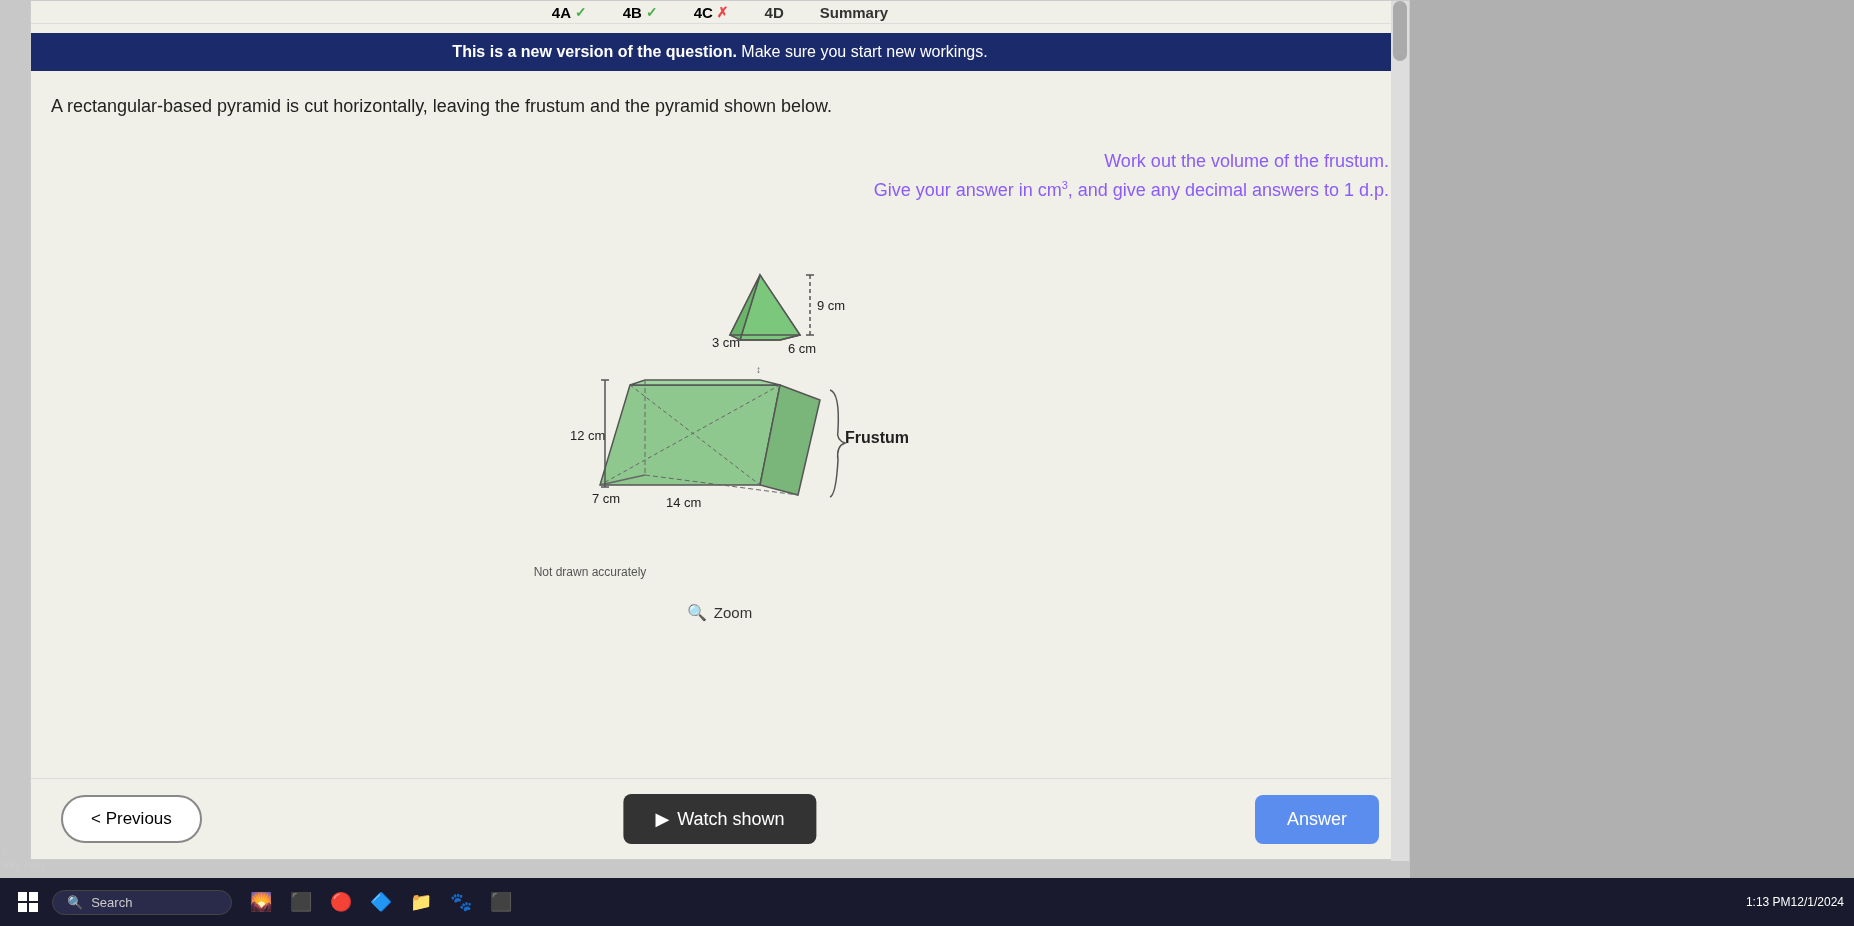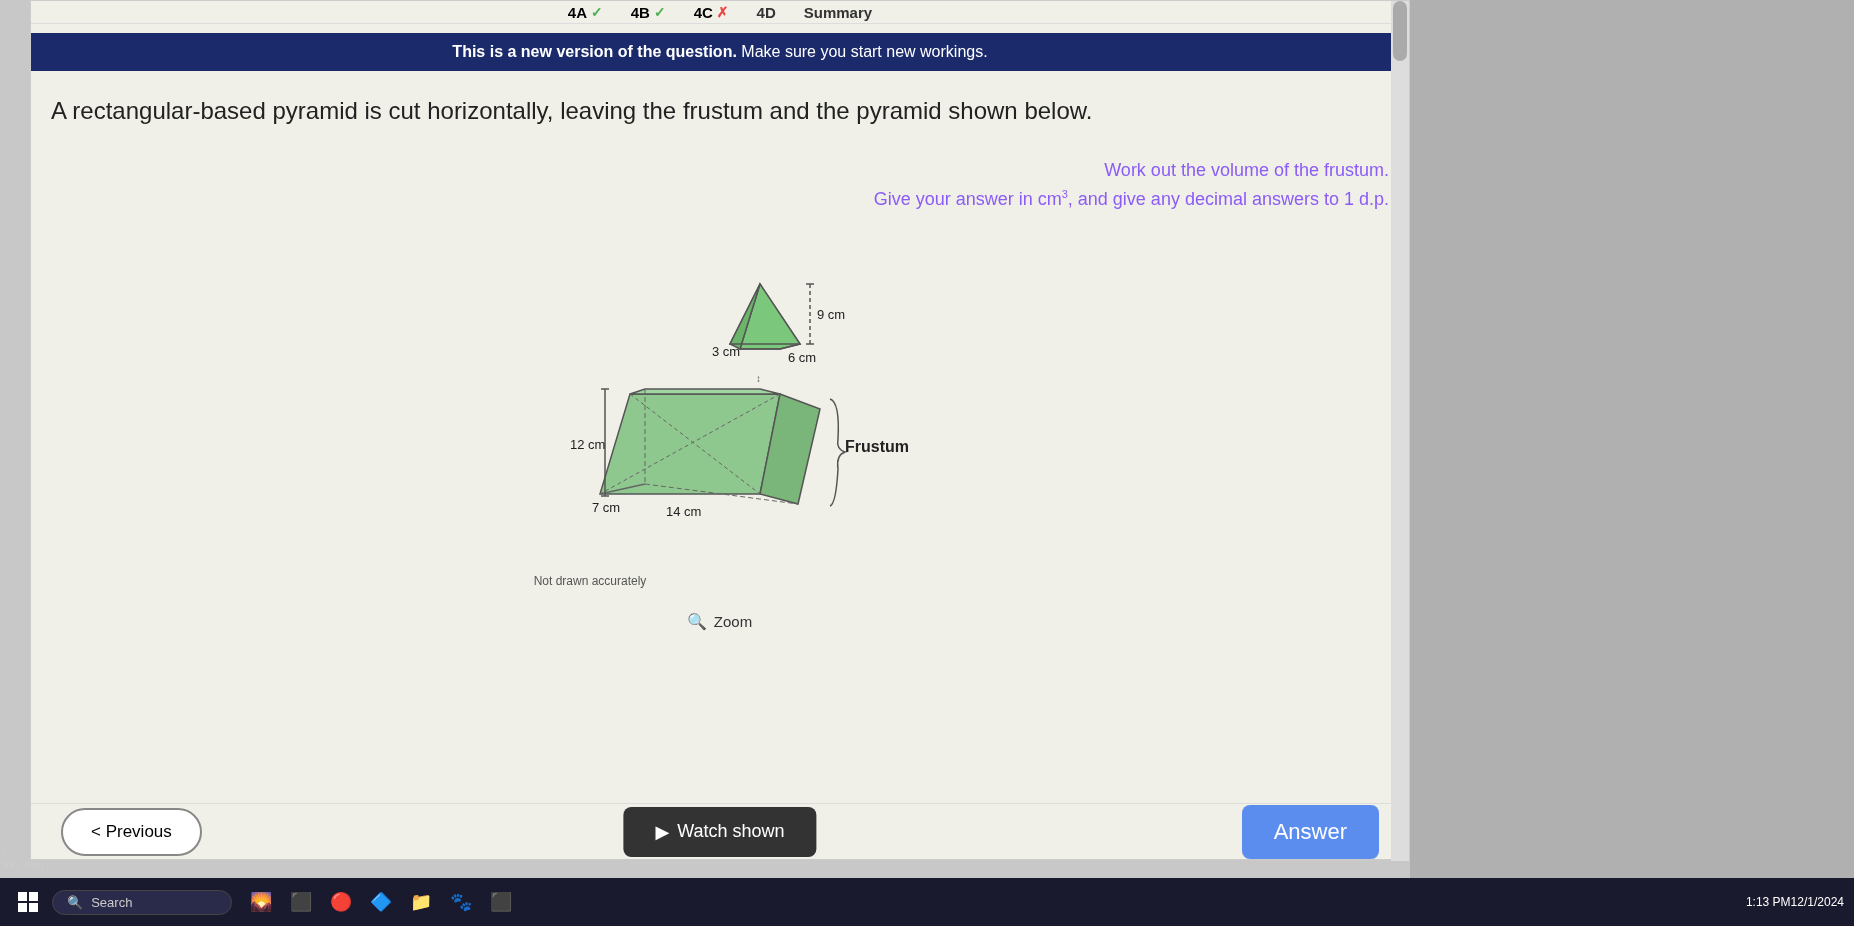--- a/index.html
+++ b/index.html
@@ -27,21 +27,21 @@
     .tab-bar {
       position: absolute;
       top: 0;
       left: 0;
       right: 0;
       height: 23px;
       background: #f0f0e8;
       display: flex;
       align-items: center;
       justify-content: center;
-      gap: 8px;
+      gap: 16px;
       padding: 4px 0;
       border-bottom: 1px solid #ddd;
     }
 
     .tab-item {
       display: flex;
       align-items: center;
       gap: 4px;
       padding: 2px 10px;
       font-size: 15px;
@@ -87,21 +87,21 @@
     
     .question-area {
       position: absolute;
       top: 72px;
       left: 20px;
       right: 20px;
       bottom: 0;
     }
 
     .question-text {
-      font-size: 24px;
+      font-size: 18px;
       color: #222;
       margin-top: 20px;
       margin-bottom: 10px;
       line-height: 1.5;
     }
 
     .instruction-text {
       font-size: 18px;
       color: #8b5cf6;
       text-align: right;
@@ -154,21 +154,21 @@
     .zoom-icon {
       font-size: 16px;
     }
 
     
     .bottom-bar {
       position: absolute;
       bottom: 0;
       left: 0;
       right: 0;
-      height: 56px;
+      height: 81px;
       background: #f0f0e8;
       display: flex;
       align-items: center;
       padding: 0 30px;
       border-top: 1px solid #ddd;
     }
 
     .prev-btn {
       background: white;
       border: 2px solid #888;
@@ -197,21 +197,21 @@
       left: 50%;
       transform: translateX(-50%);
     }
 
     .answer-btn {
       background: #5B8DEF;
       color: white;
       border: none;
       border-radius: 8px;
       padding: 14px 32px;
-      font-size: 22px;
+      font-size: 18px;
       cursor: pointer;
       position: absolute;
       right: 30px;
     }
 
     
     .scrollbar {
       position: absolute;
       top: 0;
       right: 0;

